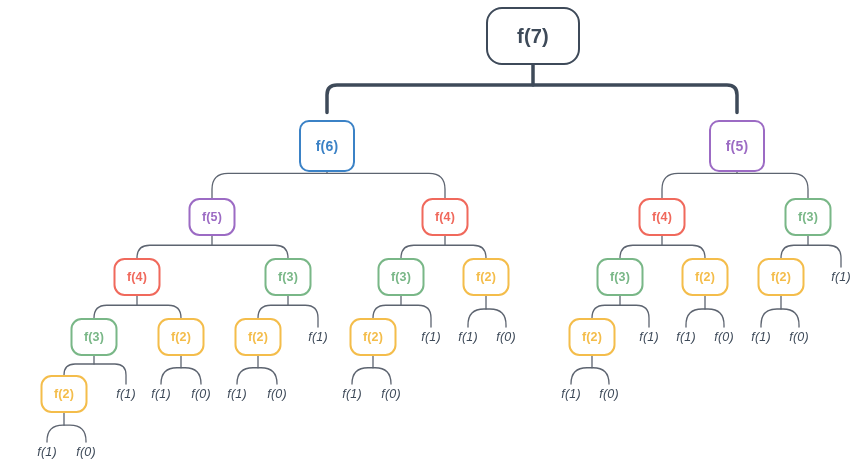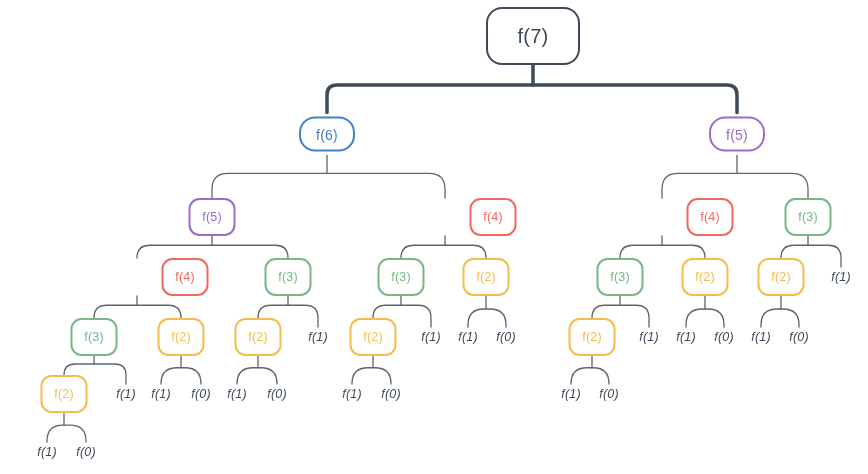--- a/index.html
+++ b/index.html
@@ -22,55 +22,56 @@
     width: 868px; height: 474px;
   }
   .node {
     position: absolute;
     transform: translate(-50%, -50%);
     display: flex;
     align-items: center;
     justify-content: center;
     box-sizing: border-box;
     background: #ffffff;
-    font-weight: normal;
+    font-weight: bold;
     letter-spacing: 0.2px;
     white-space: nowrap;
   }
   .node.root {
     width: 94px; height: 58px;
     border: 2.5px solid var(--slate);
     border-radius: 16px;
     font-size: 20px;
   }
   .node.lg {
-    width: 56px; height: 35px;
+    width: 56px; height: 52px;
     border: 2px solid;
-    border-radius: 16px;
+    border-radius: 10px;
     font-size: 14px;
+    margin-top: 12px;
   }
   .node.md {
     width: 47px; height: 38px;
     border: 2px solid;
     border-radius: 11px;
     font-size: 12.5px;
   }
   .node.leaf {
     background: transparent;
     border: none;
     font-weight: 500;
     font-size: 12.5px;
     height: 18px;
     padding: 0;
     font-style: italic;
   }
   .c-slate  { color: var(--slate);  border-color: var(--slate);  }
   .c-blue   { color: var(--blue);   border-color: var(--blue);   }
   .c-purple { color: var(--purple); border-color: var(--purple); }
-  .c-red    { color: var(--red);    border-color: var(--red); margin-left: 48px;    }
+  .c-red    { color: var(--red);    border-color: var(--red);    }
   .c-green  { color: var(--green);  border-color: var(--green);  }
   .c-yellow { color: var(--yellow); border-color: var(--yellow); }
 </style>
 </head>
 <body>
 
 <div class="canvas">
   <svg id="edges" xmlns="http://www.w3.org/2000/svg">
       <path d="M 533 65 L 533 84.95" fill="none" stroke="#3E4A59" stroke-width="3.5" stroke-linecap="round" stroke-linejoin="round"></path>
       <path d="M 327 112.5 L 327 94.95 Q 327 84.95 337 84.95 L 727 84.95 Q 737 84.95 737 94.95 L 737 112.5" fill="none" stroke="#3E4A59" stroke-width="3.5" stroke-linecap="round" stroke-linejoin="round"></path>

